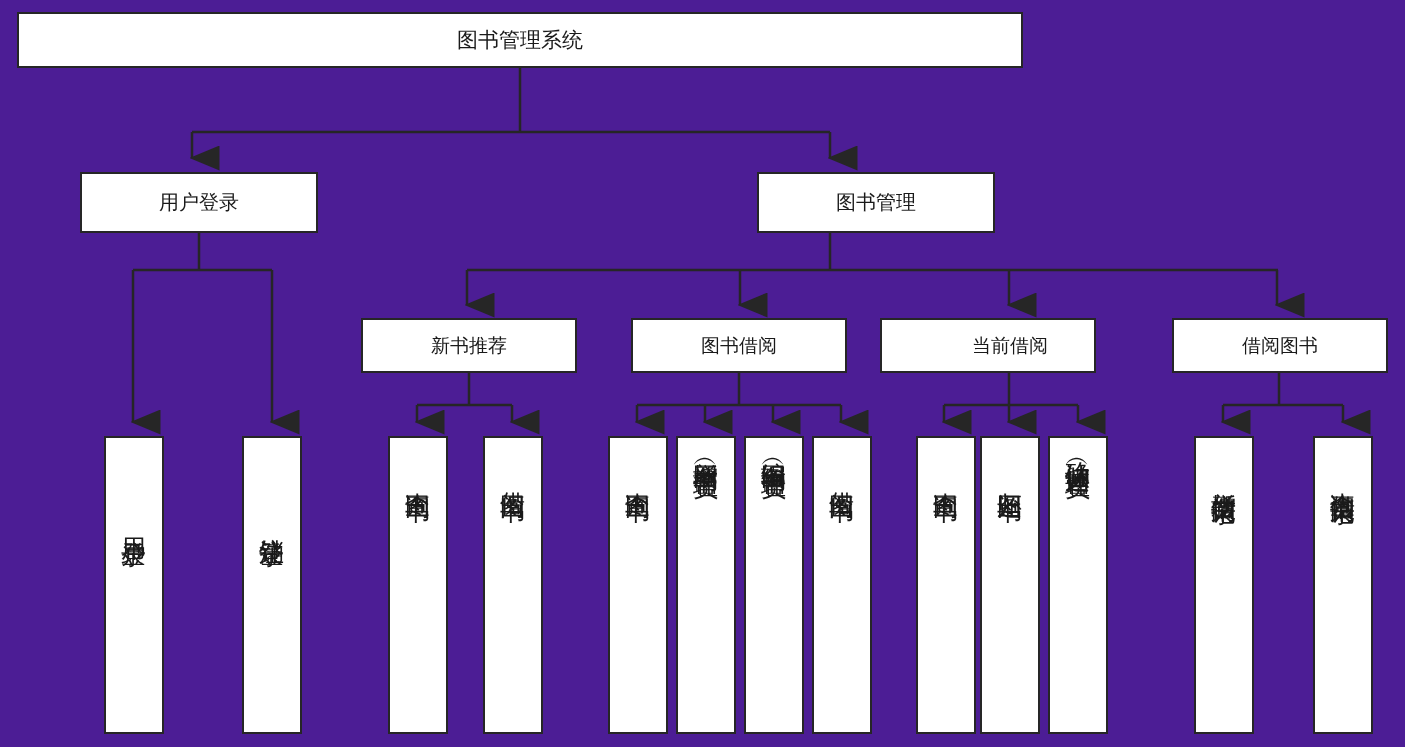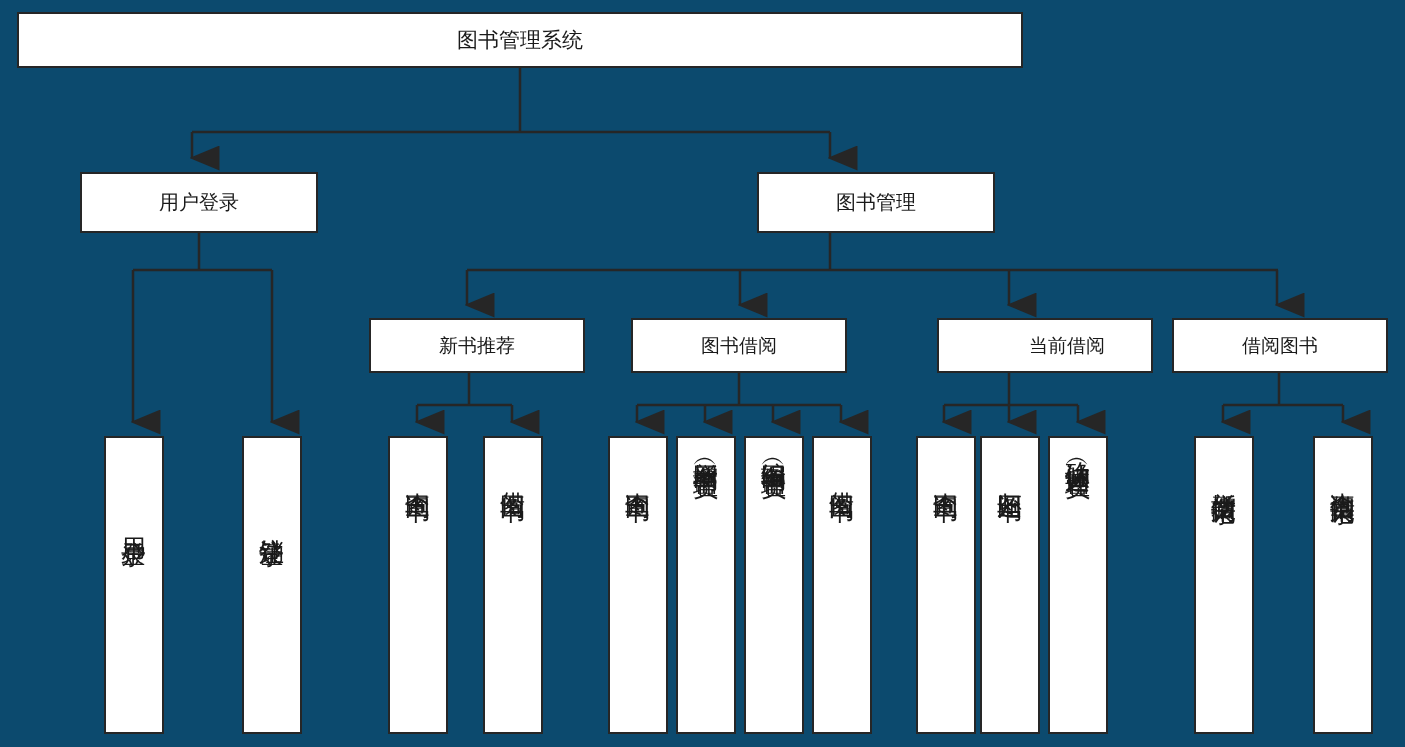--- a/index.html
+++ b/index.html
@@ -4,21 +4,21 @@
 <style>
   html,body{margin:0;padding:0;background:#ffffff;}
   body{
     font-family:"Liberation Sans","DejaVu Sans",sans-serif;
     color:#111111;
   }
   #canvas{
     position:relative;
     width:1405px;
     height:747px;
-    background:#0c4a6e;
+    background:#4c1d95;
     overflow:hidden;
   }
   svg.wires{
     position:absolute;
     left:0; top:0;
     width:1405px; height:747px;
     pointer-events:none;
   }
   .node{
     position:absolute;
@@ -119,27 +119,27 @@
     <span>图书管理系统</span>
   </div>
 
   <div class="node lvl1" style="left:80px;top:172px;width:238px;height:61px;">
     <span>用户登录</span>
   </div>
   <div class="node lvl1" style="left:711px;top:172px;width:238px;height:61px;margin-left:46px;">
     <span>图书管理</span>
   </div>
 
-  <div class="node lvl2" style="left:361px;top:318px;width:216px;height:55px;margin-left:8px;">
+  <div class="node lvl2" style="left:361px;top:318px;width:216px;height:55px;">
     <span>新书推荐</span>
   </div>
   <div class="node lvl2" style="left:631px;top:318px;width:216px;height:55px;">
     <span>图书借阅</span>
   </div>
-  <div class="node lvl2" style="left:937px;top:318px;width:216px;height:55px;padding-left:44px;">
+  <div class="node lvl2" style="left:880px;top:318px;width:216px;height:55px;padding-left:44px;">
     <span>当前借阅</span>
   </div>
   <div class="node lvl2" style="left:1172px;top:318px;width:216px;height:55px;">
     <span>借阅图书</span>
   </div>
 
   <div class="node leaf mid" style="left:104px;top:436px;width:60px;height:298px;">
     <span class="vtext">用户登录</span>
   </div>
   <div class="node leaf mid" style="left:242px;top:436px;width:60px;height:298px;">

